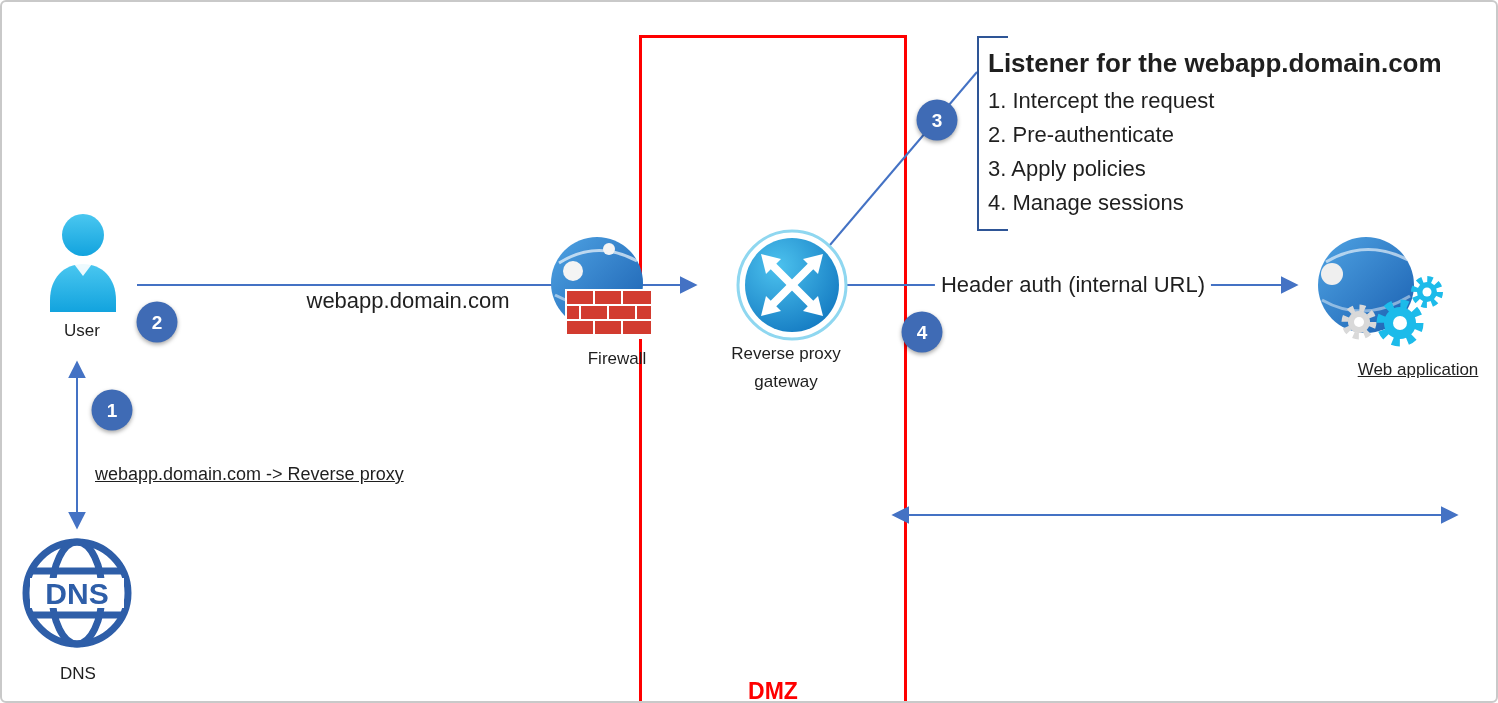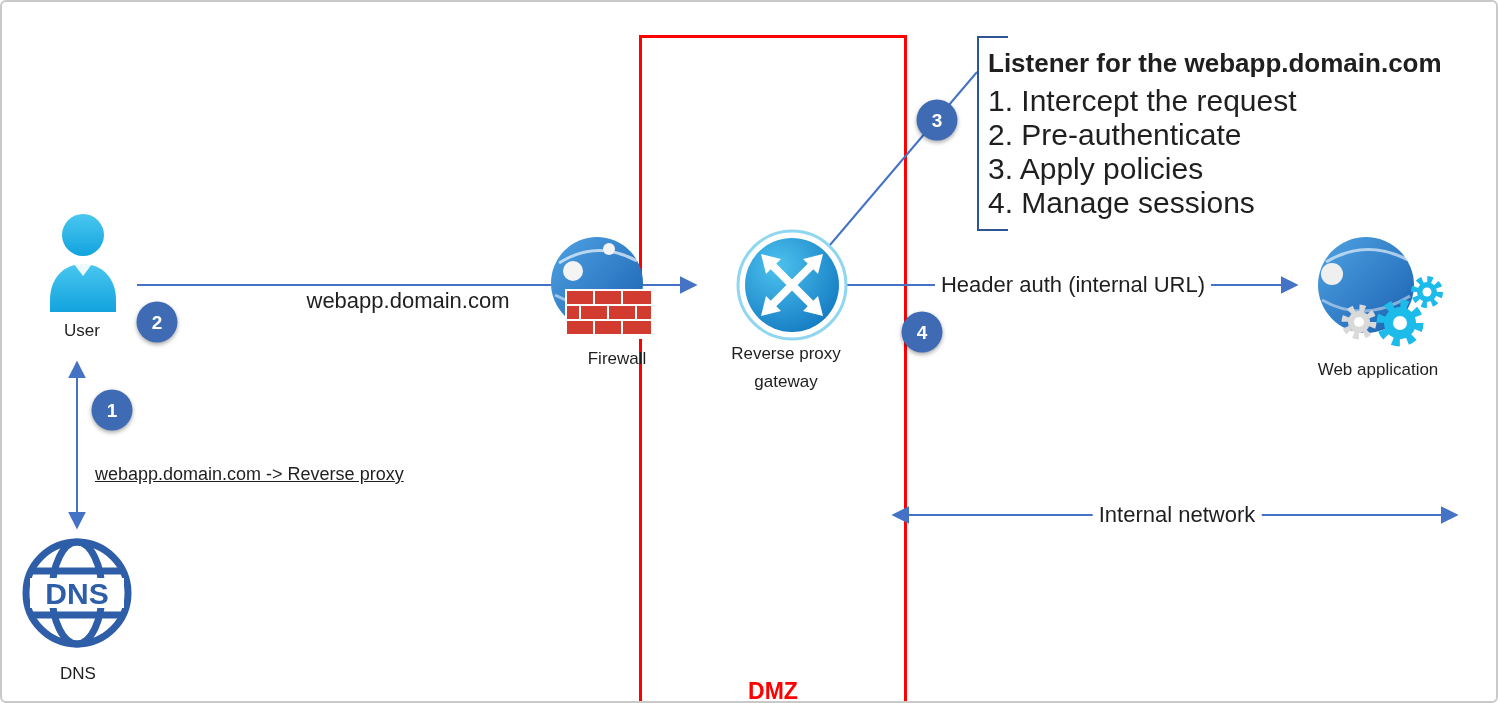--- a/index.html
+++ b/index.html
@@ -28,21 +28,21 @@
     background:#3F6BB5; color:#ffffff; font-weight:700; font-size:19px;
     display:flex; align-items:center; justify-content:center;
     box-shadow:0 2px 4px rgba(0,0,0,.35);
   }
   .dmz { position:absolute; left:637px; top:33px; width:268px; height:687px; border:3px solid #FE0000; }
   .dmz-label {
     position:absolute; left:0; right:0; bottom:14px; text-align:center;
     color:#FE0000; font-weight:700; font-size:23px;
   }
   .listener-title { position:absolute; left:986px; top:46px; font-size:26px; font-weight:700; white-space:nowrap; }
-  .listener-items { position:absolute; left:986px; top:82px; font-size:30px; line-height:34px; }
+  .listener-items { position:absolute; left:986px; top:82px; font-size:22px; line-height:34px; }
 </style>
 </head>
 <body>
 
 <div class="canvas">
 
   <div class="dmz">
     <div class="dmz-label">DMZ</div>
   </div>
 
@@ -151,25 +151,24 @@
       <circle cx="57" cy="92" r="11" fill="#D9D9D9"></circle>
       <circle cx="57" cy="92" r="5" fill="#ffffff"></circle>
       <circle cx="98" cy="93" r="19" fill="none" stroke="#1CBBEA" stroke-width="9" stroke-dasharray="7.4 7.5"></circle>
       <circle cx="98" cy="93" r="16" fill="#1CBBEA"></circle>
       <circle cx="98" cy="93" r="7" fill="#ffffff"></circle>
       <circle cx="125" cy="62" r="12.5" fill="none" stroke="#1CBBEA" stroke-width="7" stroke-dasharray="5 4.8"></circle>
       <circle cx="125" cy="62" r="10" fill="#1CBBEA"></circle>
       <circle cx="125" cy="62" r="4.5" fill="#ffffff"></circle>
     </g>
   </svg>
-  <div class="node-label" style="left:1376px; top:368px;">Web application</div>
+  <div class="node-label" style="left:1416px; top:368px;text-decoration:underline;">Web application</div>
 
   <div class="edge-label" style="left:406px; top:283px;margin-top:16px;">webapp.domain.com</div>
   <div class="edge-label" style="left:1071px; top:283px;">Header auth (internal URL)</div>
-  <div class="edge-label" style="left:1175px; top:513px;">Internal network</div>
   <div class="note">webapp.domain.com -&gt; Reverse proxy</div>
 
   <div class="listener-title">Listener for the webapp.domain.com</div>
   <div class="listener-items">
     <div>1. Intercept the request</div>
     <div>2. Pre-authenticate</div>
     <div>3. Apply policies</div>
     <div>4. Manage sessions</div>
   </div>
 

